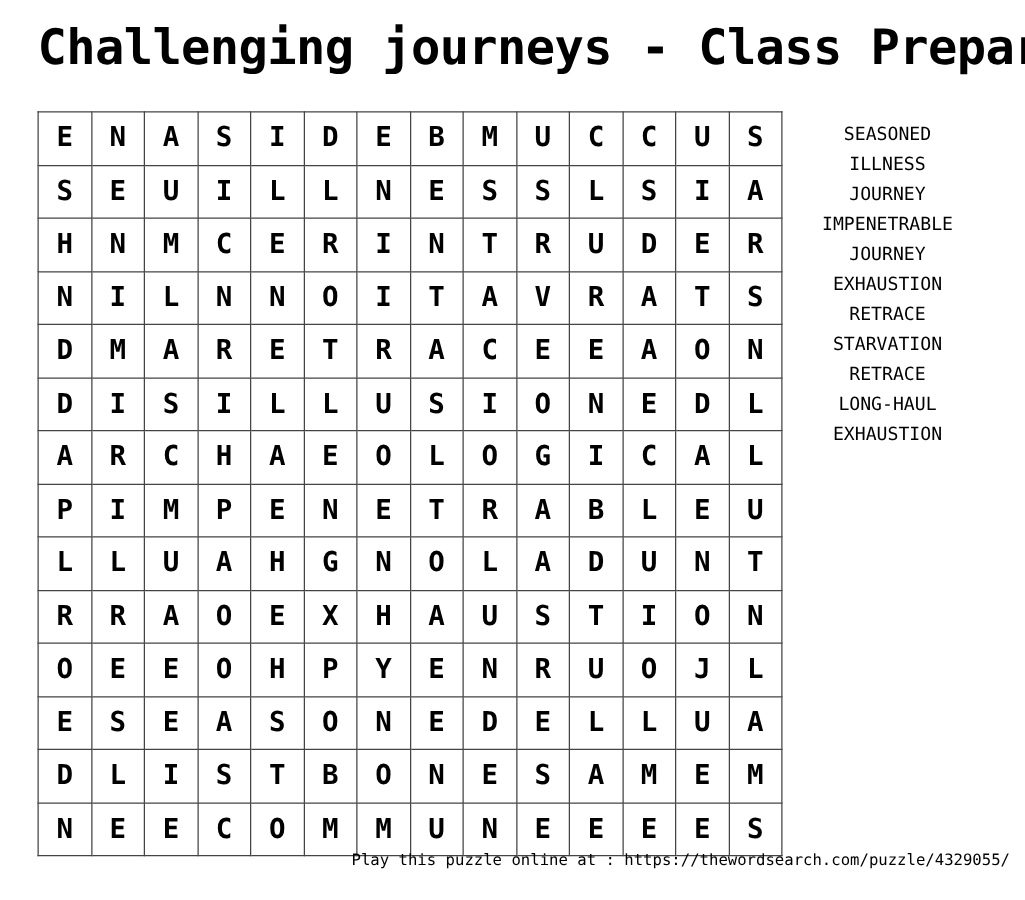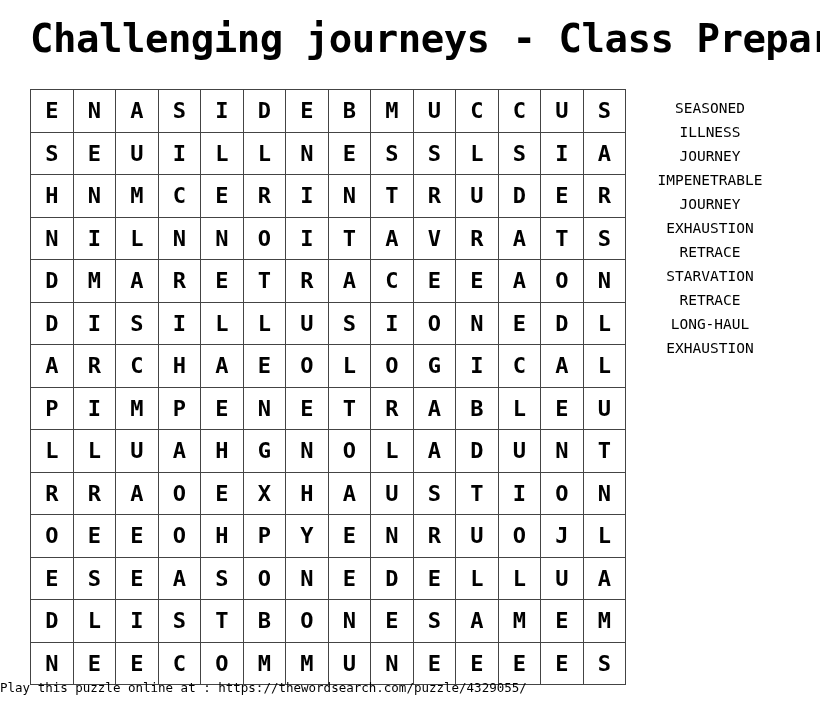--- a/index.html
+++ b/index.html
@@ -64,21 +64,21 @@
     color: #000000;
   }
   .words div {
     white-space: nowrap;
   }
   .footer {
     position: absolute;
     left: 0;
     top: 680px;
     width: 808px;
-    text-align: left;
+    text-align: right;
     font-family: "DejaVu Sans Mono", monospace;
     font-size: 12.5px;
     color: #000000;
   }
 </style>
 </head>
 <body>
 
 <div class="page">
 

